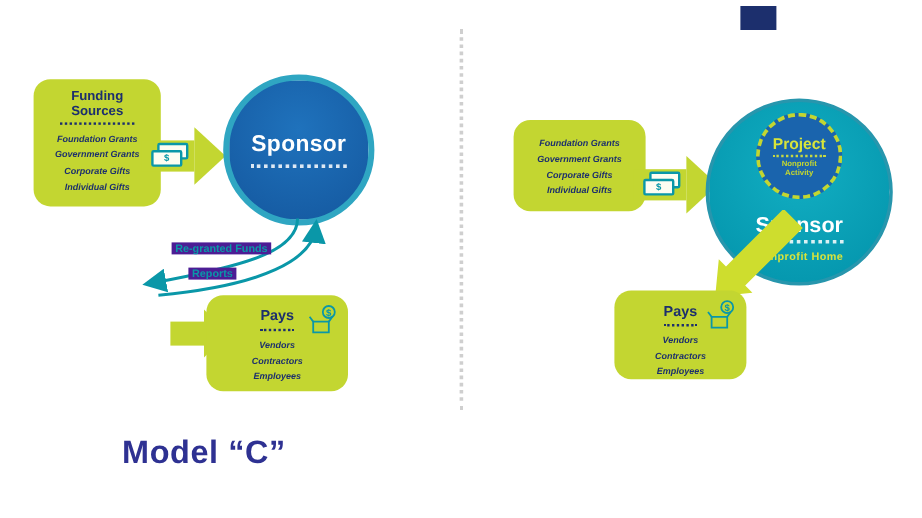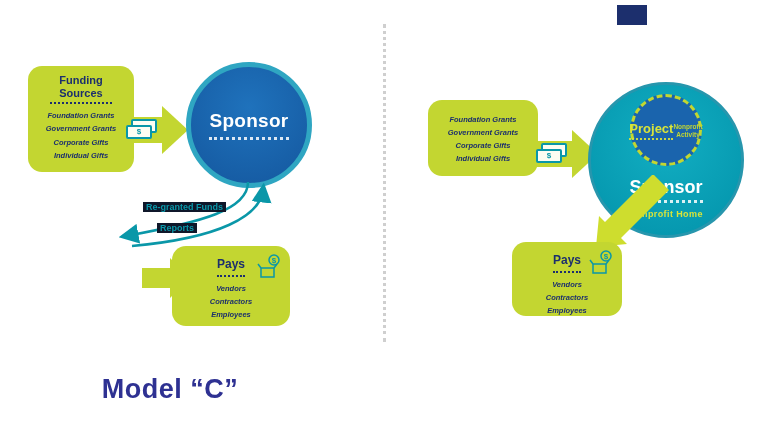--- a/index.html
+++ b/index.html
@@ -54,34 +54,34 @@
   .ne-top{padding-top:11px;color:#fff;font-weight:bold;font-size:10px;line-height:1.2;}
   .ne-line{display:block;}
   .ne-bottom{
     position:absolute;left:0;bottom:0;width:100%;height:35px;background:#c3d631;
     border-top:2px dashed #fff;color:#0a97a8;font-weight:bold;font-size:8.5px;line-height:1.25;
     padding-top:3px;box-sizing:border-box;
   }
   
   .flow-svg{position:absolute;left:70px;top:178px;}
   .flow-label{
-    position:absolute;font-size:9px;font-weight:bold;color:#0a97a8;background:#0f172a;
+    position:absolute;font-size:9px;font-weight:bold;color:#0a97a8;background:#4c1d95;
     padding:0 3px;white-space:nowrap;
   }
   
   .big-circle{
     position:absolute;left:588px;top:82px;width:156px;height:156px;border-radius:50%;
     background:radial-gradient(circle at 50% 38%, #12aec2, #0292aa);
     border:3px solid #2796ad;box-sizing:border-box;text-align:center;
   }
   .project-circle{
     position:absolute;left:50%;top:9px;transform:translateX(-50%);
     width:72px;height:72px;border-radius:50%;background:#1a64ad;
     border:3px dashed #c3d631;box-sizing:border-box;
-    display:flex;flex-direction:row;align-items:center;justify-content:center;
+    display:flex;flex-direction:column;align-items:center;justify-content:center;
   }
   .project-word{color:#d8e43a;font-weight:bold;font-size:13px;border-bottom:2px dotted rgba(216,228,58,.9);padding-bottom:2px;}
   .project-sub{margin-top:2px;color:#c3d631;font-weight:bold;font-size:6.5px;line-height:1.2;}
   .bigc-sponsor{
     position:absolute;left:0;top:92px;width:100%;color:#fff;font-weight:bold;font-size:18px;
   }
   .bigc-sponsor span{border-bottom:3px dotted rgba(255,255,255,.85);padding-bottom:3px;}
   .bigc-sub{position:absolute;left:0;top:124px;width:100%;color:#d8e43a;font-weight:bold;font-size:9px;letter-spacing:.4px;}
   .diag-arrow{position:absolute;left:572px;top:175px;}
   
@@ -152,21 +152,21 @@
       <path d="M5 15 h13 v9 h-13 z" fill="none" stroke="#0a97a8" stroke-width="1.5"></path>
       <path d="M5 15 l-3 -4 M18 15 l3 -4" fill="none" stroke="#0a97a8" stroke-width="1.5"></path>
     </svg>
     <div class="items">
       <span class="item">Vendors</span>
       <span class="item">Contractors</span>
       <span class="item">Employees</span>
     </div>
   </div>
 
-  <div class="model-label" style="left:40px;top:362px;width:260px;margin-top:12px;">Model “C”</div>
+  <div class="model-label" style="left:40px;top:362px;width:260px;">Model “C”</div>
 
   <div class="divider"></div>
 
   <div class="corner-mark"></div>
 
   <div class="limebox" style="left:428px;top:100px;width:110px;">
     <div class="items">
       <span class="item">Foundation Grants</span>
       <span class="item">Government Grants</span>
       <span class="item">Corporate Gifts</span>

